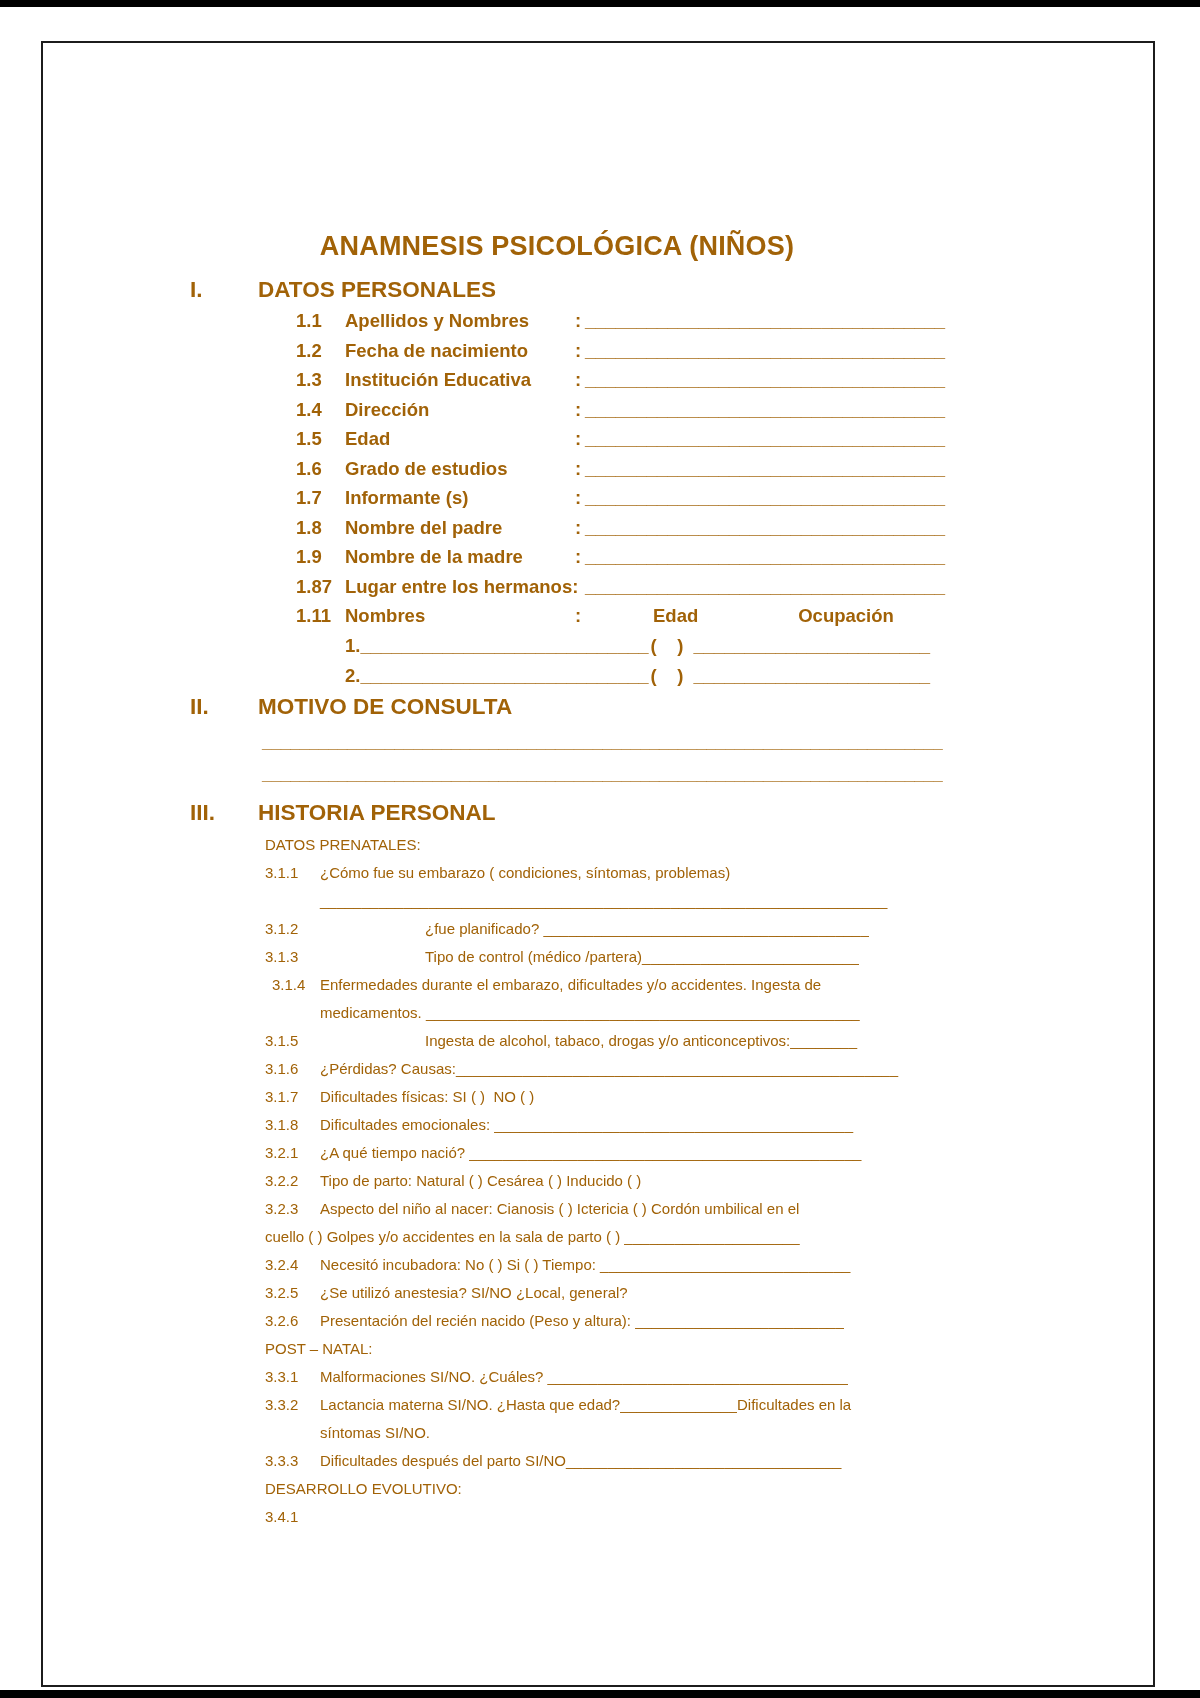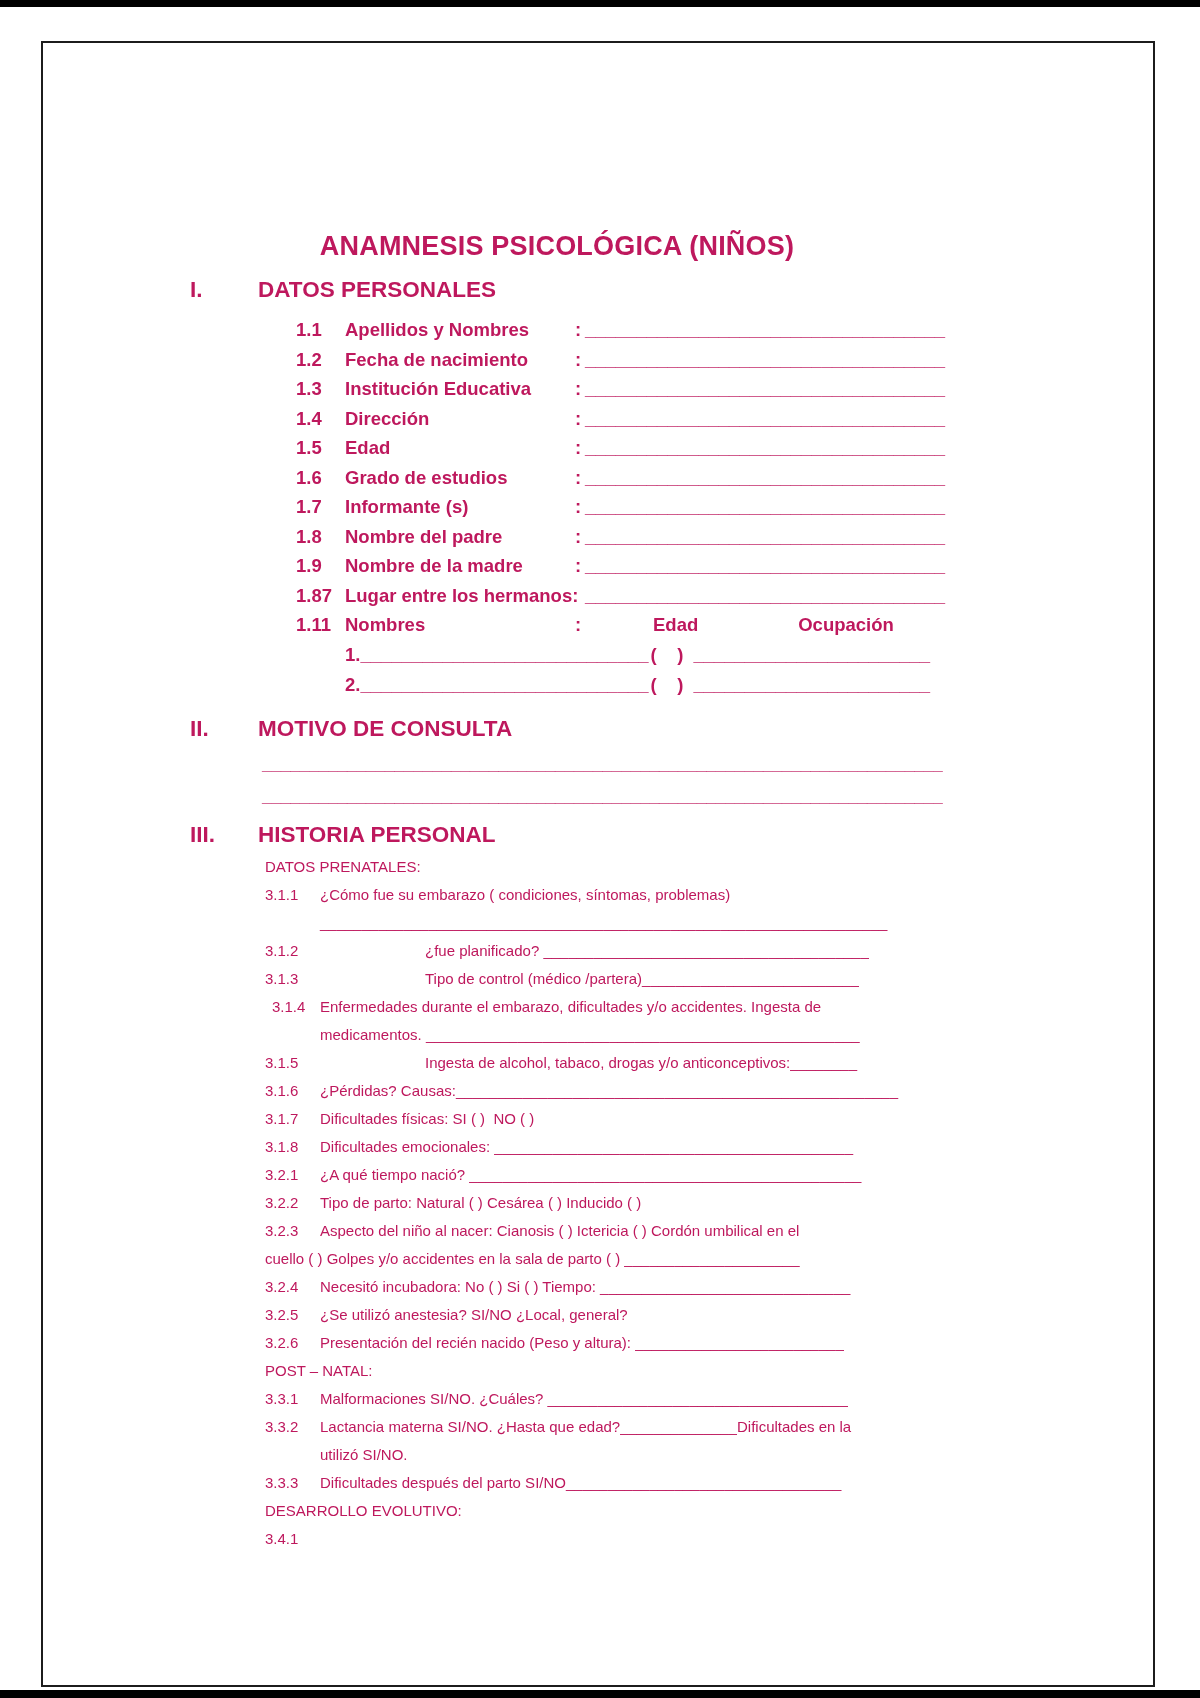--- a/index.html
+++ b/index.html
@@ -1,37 +1,37 @@
 <!DOCTYPE html>
 <html><head>
 <meta charset="utf-8">
 <style>
   html,body { margin:0; padding:0; background:#ffffff; }
   .page {
     position:relative; width:1200px; height:1698px; background:#ffffff;
-    overflow:hidden; color:#be185d;
+    overflow:hidden; color:#a16207;
     font-family:"Liberation Sans","DejaVu Sans",sans-serif;
   }
   .edge-top    { position:absolute; top:0; left:0; width:1200px; height:7px; background:#000; }
   .edge-bottom { position:absolute; bottom:0; left:0; width:1200px; height:8px; background:#000; }
   .frame { position:absolute; left:41px; top:41px; width:1114px; height:1646px;
            border:2px solid #1c1c1c; box-sizing:border-box; }
   .content { position:absolute; left:42px; top:42px; width:1114px; }
   .content span { white-space:pre; }
 
   .title { margin-top:188px; width:1030px; text-align:center;
            font-size:27px; font-weight:700; line-height:32px; letter-spacing:.2px; }
 
   .sec { display:flex; margin-left:148px; font-size:22.5px; font-weight:700; line-height:28px; }
   .sec .rn { width:68px; flex:none; }
   .sec1 { margin-top:14px; }
-  .sec2 { margin-top:15px; }
+  .sec2 { margin-top:2px; }
   .sec3 { margin-top:8px; }
 
-  .rows { margin-top:11px; }
+  .rows { margin-top:2px; }
   .p-row { display:flex; align-items:baseline; margin-left:254px; height:29.5px;
            line-height:29.5px; font-size:18.5px; font-weight:700; }
   .p-num   { width:49px;  flex:none; }
   .p-label { width:230px; flex:none; }
   .p-label-wide { width:240px; flex:none; }
   .p-sep   { width:10px;  flex:none; }
   .hdr-edad { margin-left:68px; }
   .hdr-ocu  { margin-left:100px; }
 
   .sib-row { display:flex; align-items:baseline; margin-left:303px; height:30px;
@@ -238,21 +238,21 @@
       </div>
       <div class="ln">
         <span class="inum">3.3.1</span>
         <span class="txt">Malformaciones SI/NO. ¿Cuáles? ____________________________________</span>
       </div>
       <div class="ln">
         <span class="inum">3.3.2</span>
         <span class="txt">Lactancia materna SI/NO. ¿Hasta que edad?______________Dificultades en la</span>
       </div>
       <div class="ln ind">
-        <span class="txt">utilizó SI/NO.</span>
+        <span class="txt">síntomas SI/NO.</span>
       </div>
       <div class="ln">
         <span class="inum">3.3.3</span>
         <span class="txt">Dificultades después del parto SI/NO_________________________________</span>
       </div>
       <div class="ln sub">
         <span class="txt">DESARROLLO EVOLUTIVO:</span>
       </div>
       <div class="ln">
         <span class="inum">3.4.1</span>

